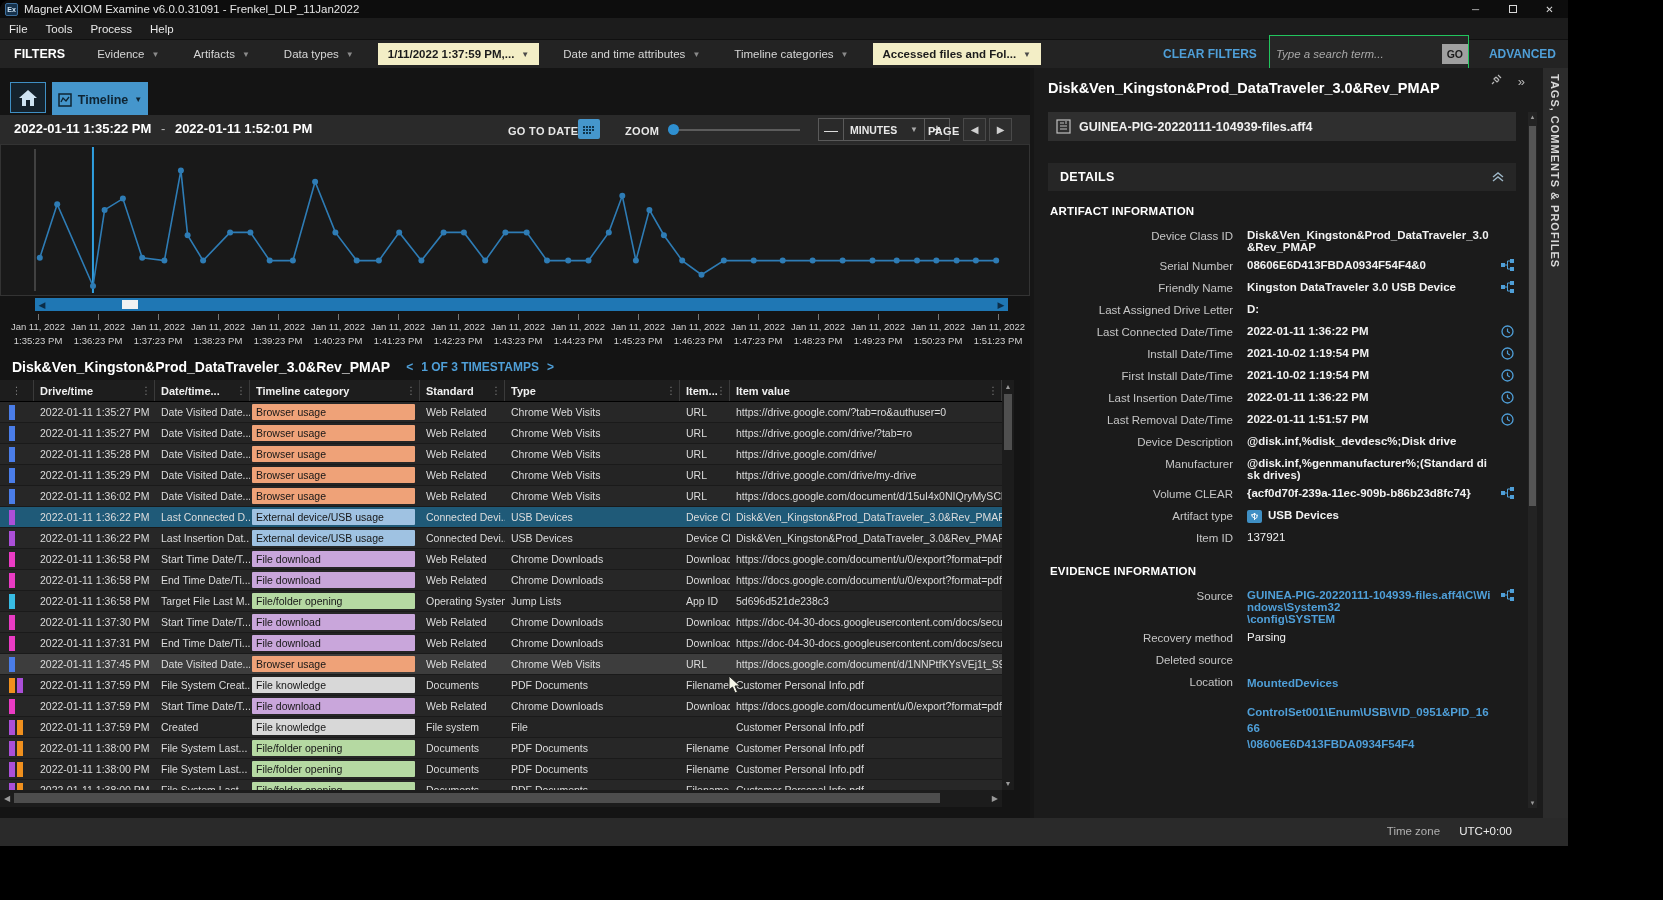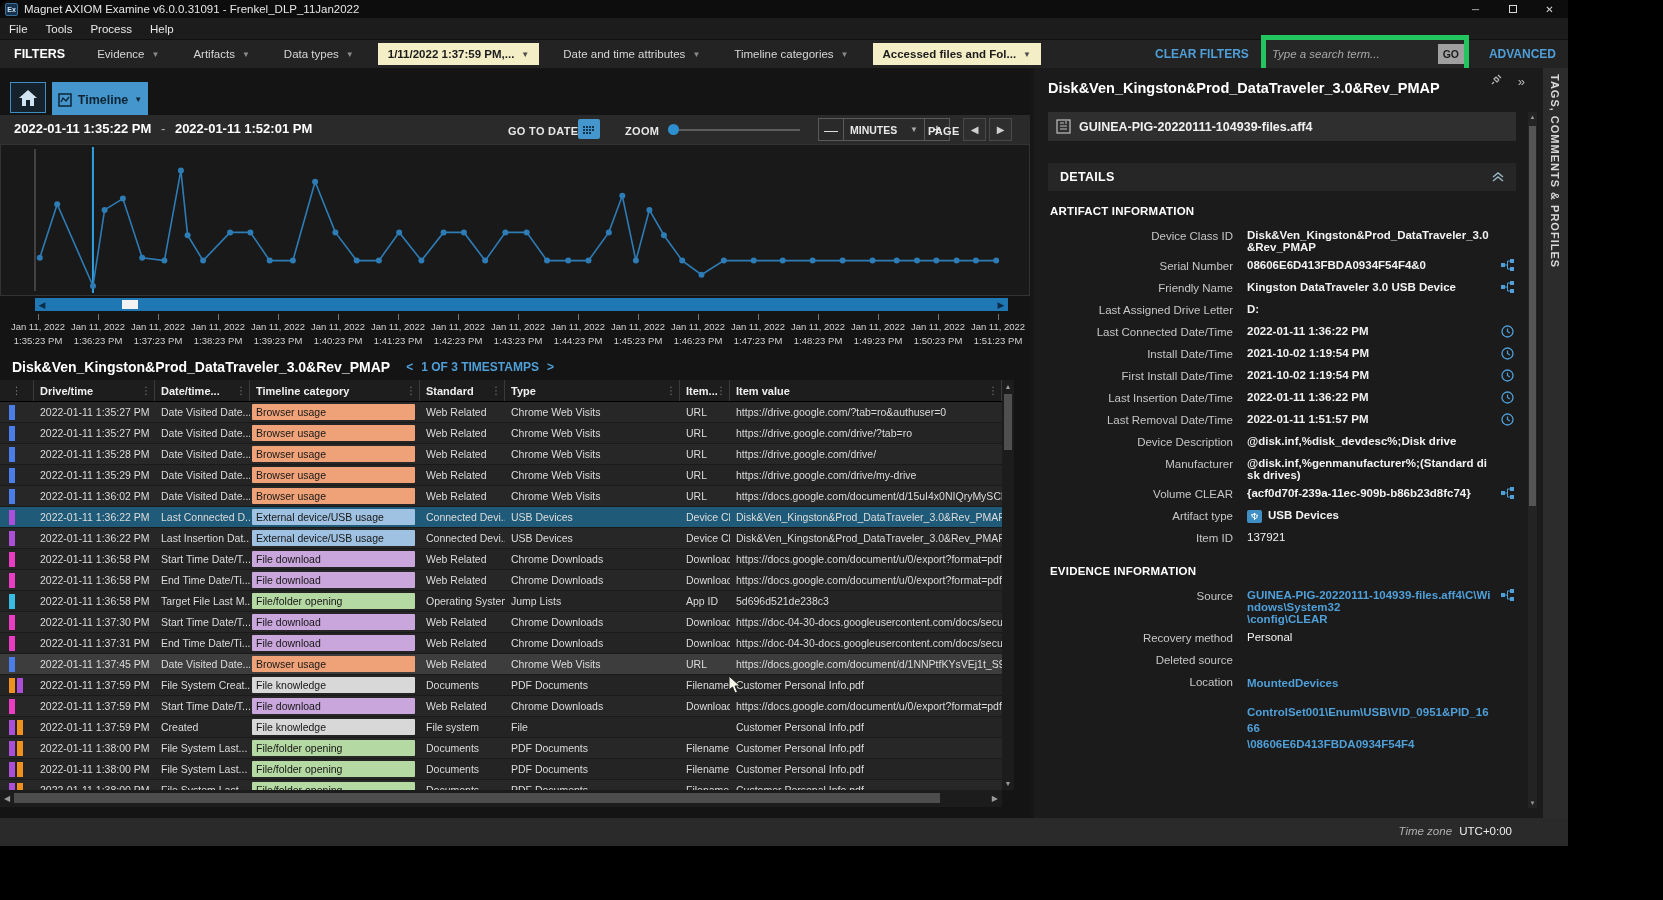--- a/index.html
+++ b/index.html
@@ -22,21 +22,21 @@
 
   
   .filterbar { position:absolute; left:0; top:40px; width:1568px; height:28px; background:#232323; display:flex; align-items:center; }
   .filters-label { color:#fff; font-weight:bold; font-size:12.5px; margin:0 22px 0 14px; }
   .f-drop { color:#d6d6d6; font-size:11.5px; height:22px; display:flex; align-items:center; padding:0 10px; margin-right:14px; white-space:nowrap; }
   .f-drop .caret { color:#8a8a8a; font-size:8px; margin-left:7px; }
   .f-drop.active { background:#f3eec6; color:#1b1b1b; font-weight:bold; }
   .f-drop.active .caret { color:#4a4a4a; }
   .f-right { position:absolute; right:8px; top:0; height:28px; display:flex; align-items:center; }
   .clear-filters { color:#4f9fd8; font-weight:bold; font-size:12px; margin-right:12px; }
-  .searchwrap { display:flex; align-items:center; border:5px solid #22c55e; background:#262626; height:38px; }
+  .searchwrap { display:flex; align-items:center; border:1px solid #22c55e; background:#262626; height:38px; }
   .search-input { width:172px; height:18px; background:#262626; border:0; outline:none; color:#cfcfcf; font-style:italic; font-size:11.5px; padding:0 6px; font-family:"Liberation Sans", sans-serif; }
   .search-input::placeholder { color:#a8a8a8; }
   .go-btn { width:26px; height:20px; background:#a0a0a0; color:#1c1c1c; font-weight:bold; font-size:10.5px; display:flex; align-items:center; justify-content:center; }
   .advanced { color:#4f9fd8; font-weight:bold; font-size:12px; margin-left:20px; margin-right:4px; }
 
   
   .left { position:absolute; left:0; top:68px; width:1030px; height:750px; background:#141414; }
   .home-btn { position:absolute; left:10px; top:14px; width:36px; height:31px; background:#15222c; border:1px solid #3f8fc4; display:flex; align-items:center; justify-content:center; }
   .tl-btn { position:absolute; left:52px; top:14px; width:96px; height:35px; background:#4596cc; display:flex; align-items:center; justify-content:center; gap:6px; }
   .tl-btn .lbl { color:#0e2433; font-weight:bold; font-size:12.5px; }
@@ -112,21 +112,21 @@
   .loc-link { color:#4f9fd8; font-weight:bold; font-size:11.5px; line-height:1.4; margin-bottom:13px; word-break:break-all; }
   .usb-chip { display:inline-flex; width:15px; height:13px; background:#3f8fc4; border-radius:2px; margin-right:6px; align-items:center; justify-content:center; vertical-align:-2px; }
 
   
   .sidestrip { position:absolute; left:1543px; top:68px; width:25px; height:750px; background:#2c2c2c; }
   .sidestrip .vt { writing-mode:vertical-rl; color:#d8d8d8; font-weight:bold; font-size:11px; letter-spacing:1px; margin:6px 0 0 6px; white-space:nowrap; }
 
   
   .statusbar { position:absolute; left:0; top:818px; width:1568px; height:28px; background:#2a2a2a; }
   .statusbar .tz { position:absolute; right:56px; top:7px; font-size:11.5px; }
-  .statusbar .tz .k { color:#b0b0b0; margin-right:4px;font-style:italic; }
+  .statusbar .tz .k { color:#b0b0b0; margin-right:16px; }
   .statusbar .tz .v { color:#efefef; }
 
   .cursor { position:absolute; left:728px; top:675px; z-index:50; }
 </style>
 </head>
 <body>
 
 <div class="screen">
   <div class="window">
 
@@ -846,34 +846,34 @@
               <div class="v">137921</div>
               <div class="ic"></div>
             </div>
           </div>
         <div class="sec-hdr" style="margin-top:18px;">EVIDENCE INFORMATION</div>
         <div id="evidence-rows">
             <div class="kv">
               <div class="k">Source</div>
               <div class="v link">
                 <div>GUINEA-PIG-20220111-104939-files.aff4\C\Windows\System32</div>
-                <div>\config\CLEAR</div>
+                <div>\config\SYSTEM</div>
               </div>
               <div class="ic">
                 <svg width="13" height="12" viewBox="0 0 13 12">
                   <rect x="0" y="4" width="4" height="4" fill="#4f9fd8"></rect>
                   <rect x="9" y="0" width="4" height="4" fill="#4f9fd8"></rect>
                   <rect x="9" y="8" width="4" height="4" fill="#4f9fd8"></rect>
                   <path d="M4 6 H6.5 V2 H9 M6.5 6 V10 H9" stroke="#4f9fd8" fill="none"></path>
                 </svg>
               </div>
             </div>
             <div class="kv">
               <div class="k">Recovery method</div>
-              <div class="v">Personal</div>
+              <div class="v">Parsing</div>
               <div class="ic"></div>
             </div>
             <div class="kv">
               <div class="k">Deleted source</div>
               <div class="v"></div>
               <div class="ic"></div>
             </div>
             <div class="kv">
               <div class="k">Location</div>
               <div class="v">

